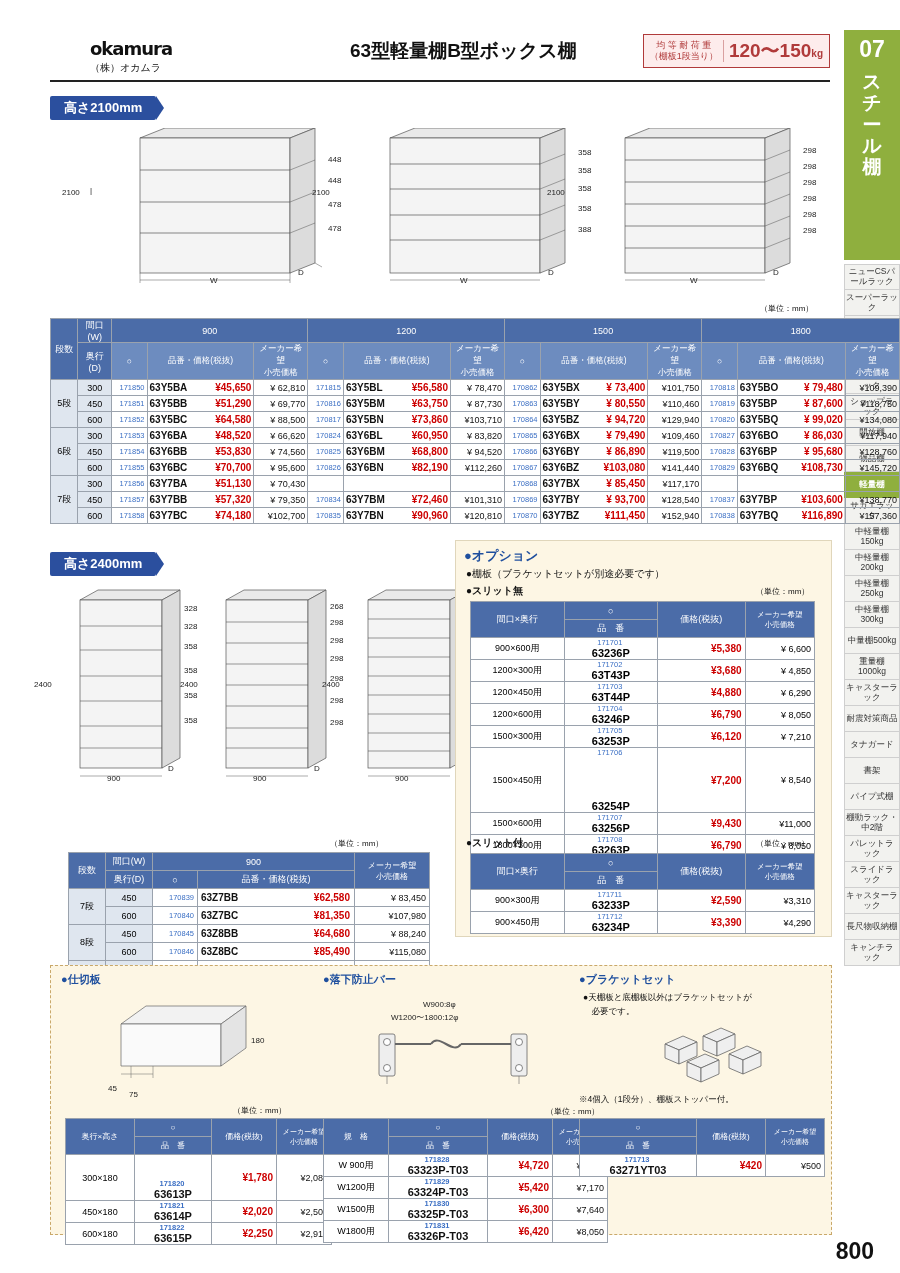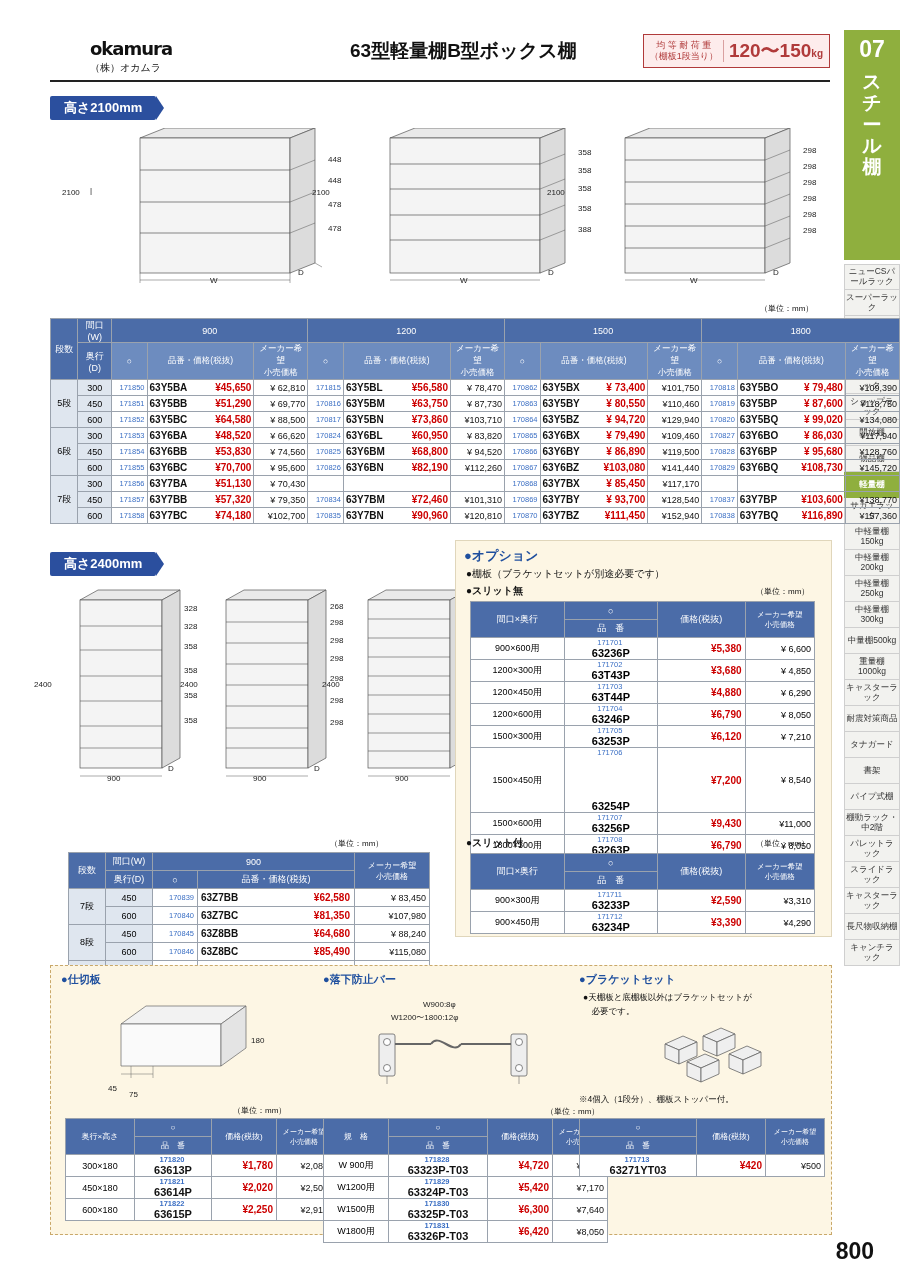--- a/index.html
+++ b/index.html
@@ -1070,21 +1070,21 @@
             <th class="hdr" style="width:30px;">○</th>
             <th class="hdr" rowspan="2" style="width:58px;">価格(税抜)</th>
             <th class="hdr" rowspan="2" style="width:48px;font-size:7px;">メーカー希望<br>小売価格</th>
           </tr>
           <tr>
             <th class="hdr" style="width:70px;">品　番</th>
           </tr>
           <tr>
             <td class="c1">300×180</td>
             <td class="pn" style="padding:0;">
-              <div class="code" style="text-align:center;">171820</div>
+              <div class="code" style="text-align:center;margin-top:24px;">171820</div>
               <div style="font-weight:bold;font-size:11px;">63613P</div>
             </td>
             <td class="pr">¥1,780</td>
             <td class="mk">¥2,080</td>
           </tr>
           <tr>
             <td class="c1">450×180</td>
             <td class="pn" style="padding:0;">
               <div class="code" style="text-align:center;">171821</div>
               <div style="font-weight:bold;font-size:11px;">63614P</div>

